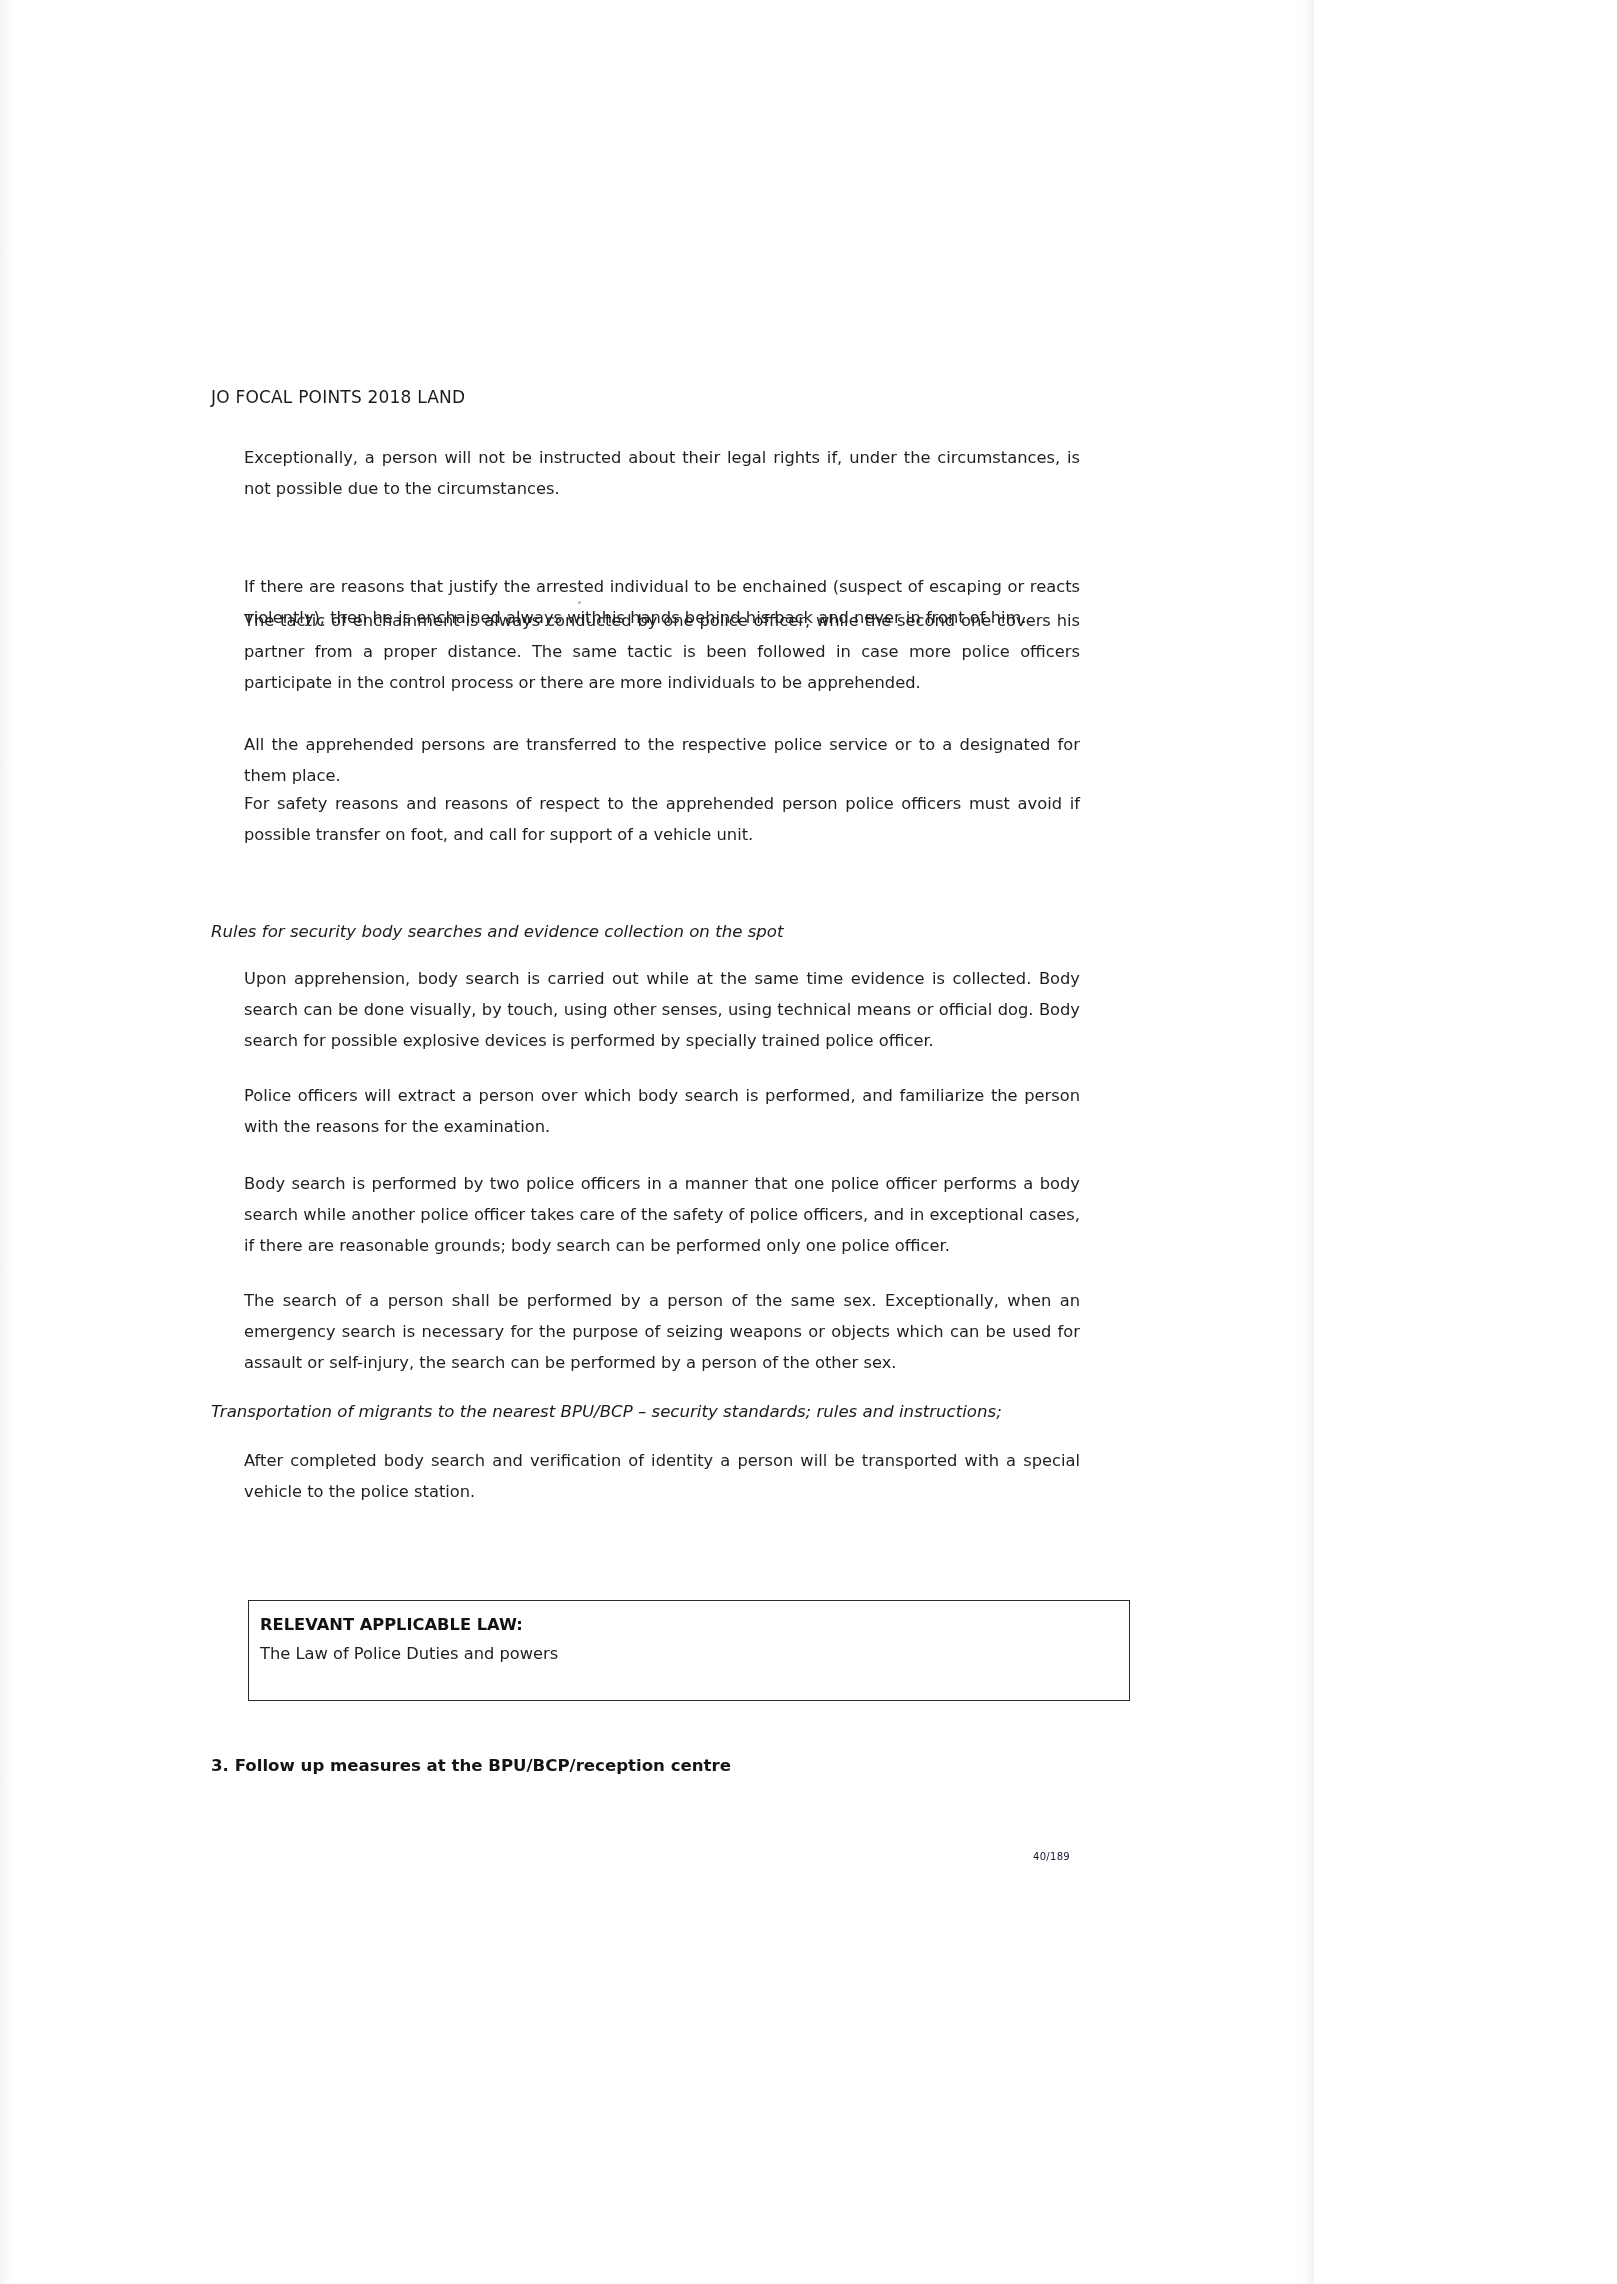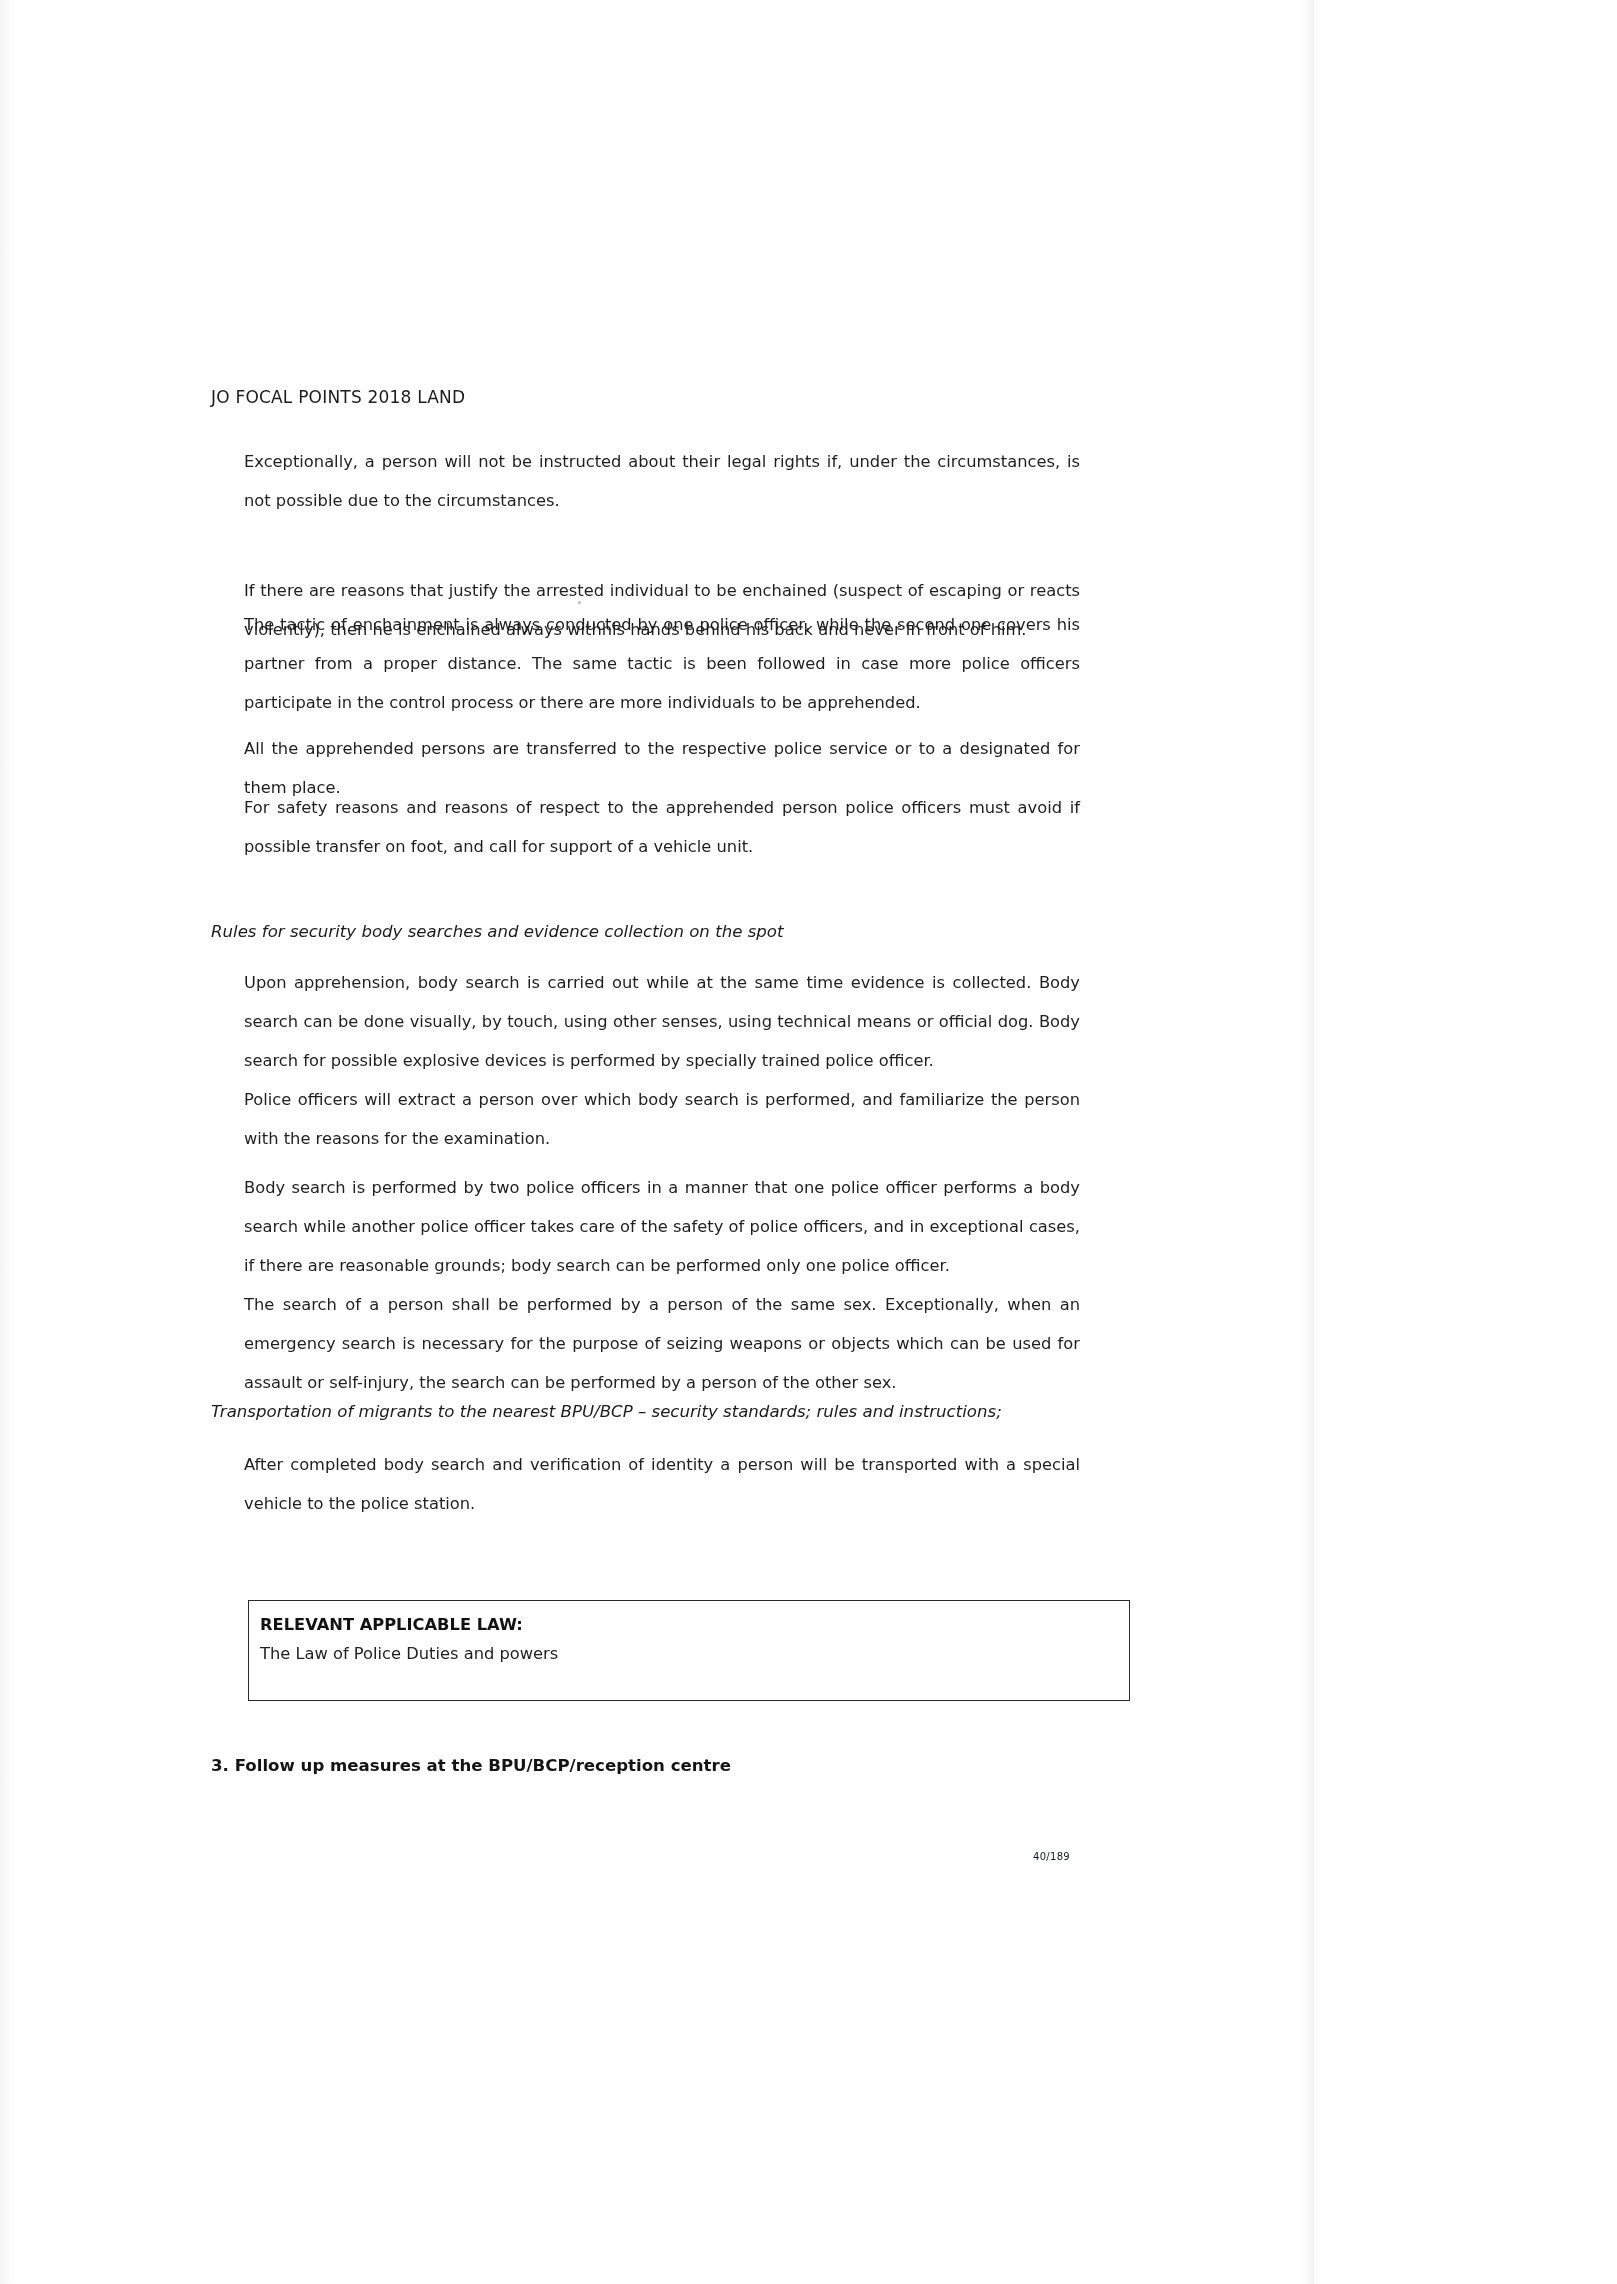--- a/index.html
+++ b/index.html
@@ -51,21 +51,21 @@
   .body-block {
     position: absolute;
     left: 244px;
     width: 836px;
     color: #1f1f1f;
   }
 
   p.para {
     margin: 0;
     font-size: 16.3px;
-    line-height: 39px;
+    line-height: 31px;
     text-align: justify;
     text-justify: inter-word;
     color: #1f1f1f;
   }
 
   .sec-head {
     position: absolute;
     left: 211px;
     font-style: italic;
     font-size: 16.6px;

